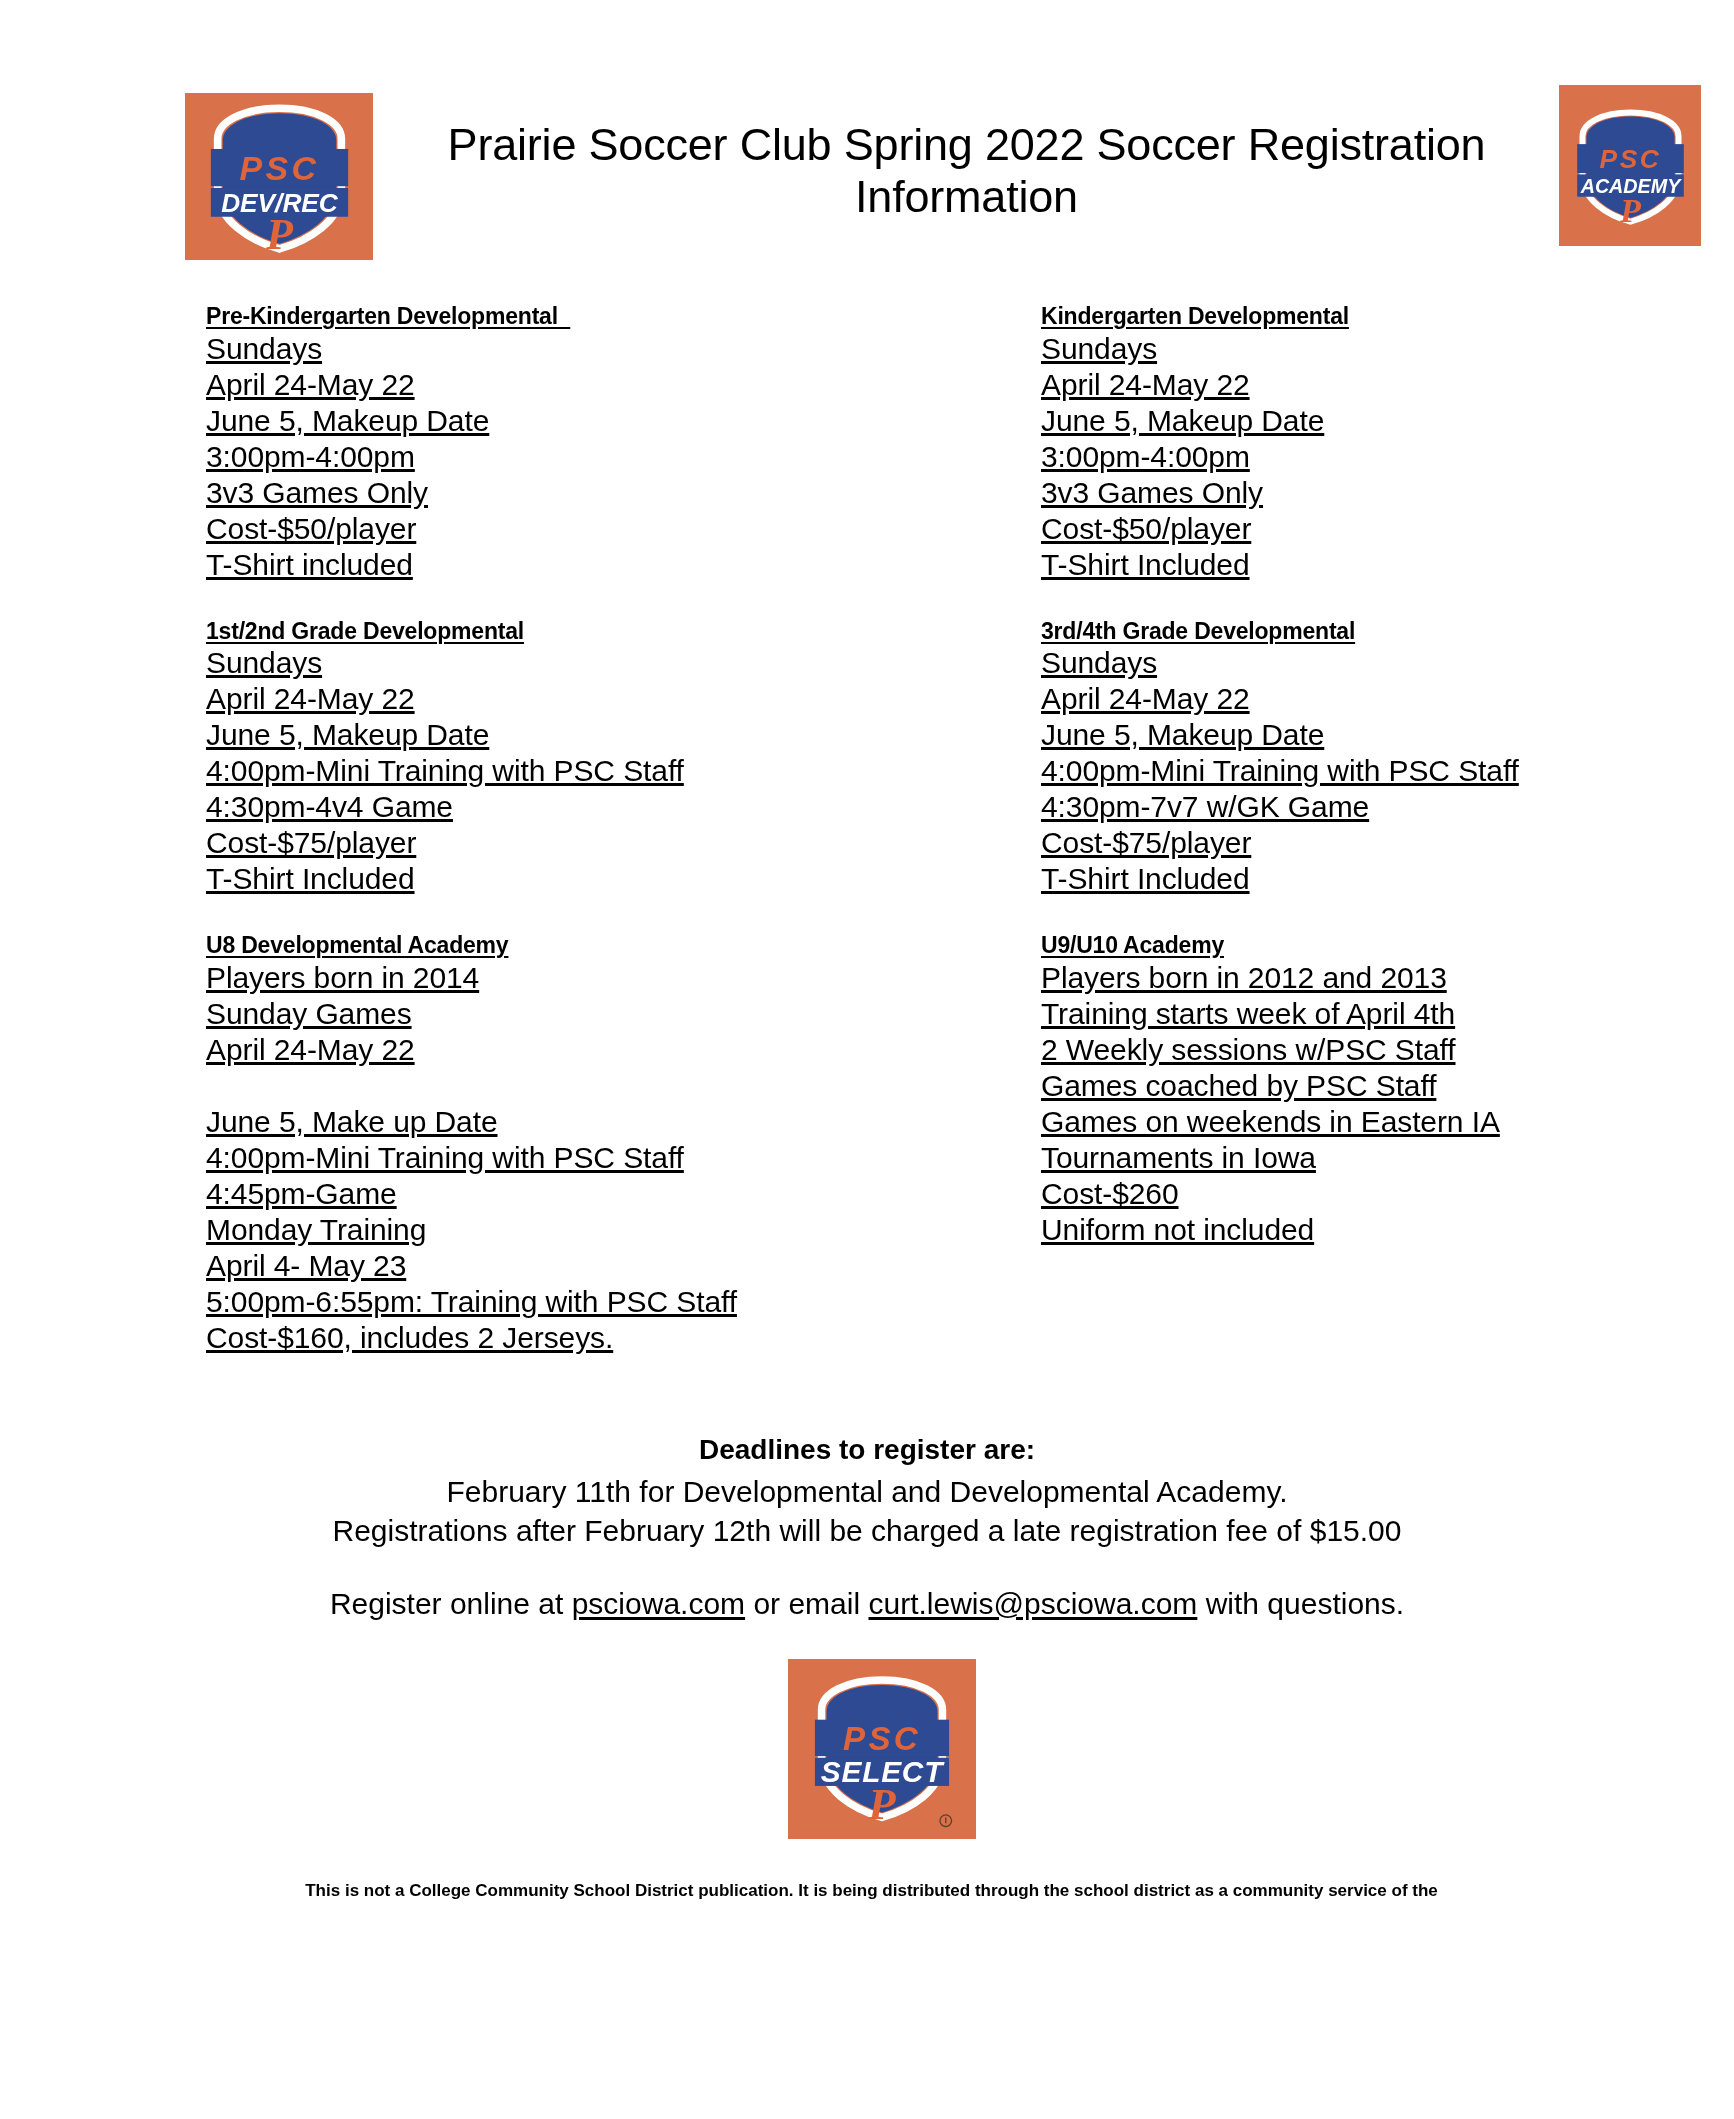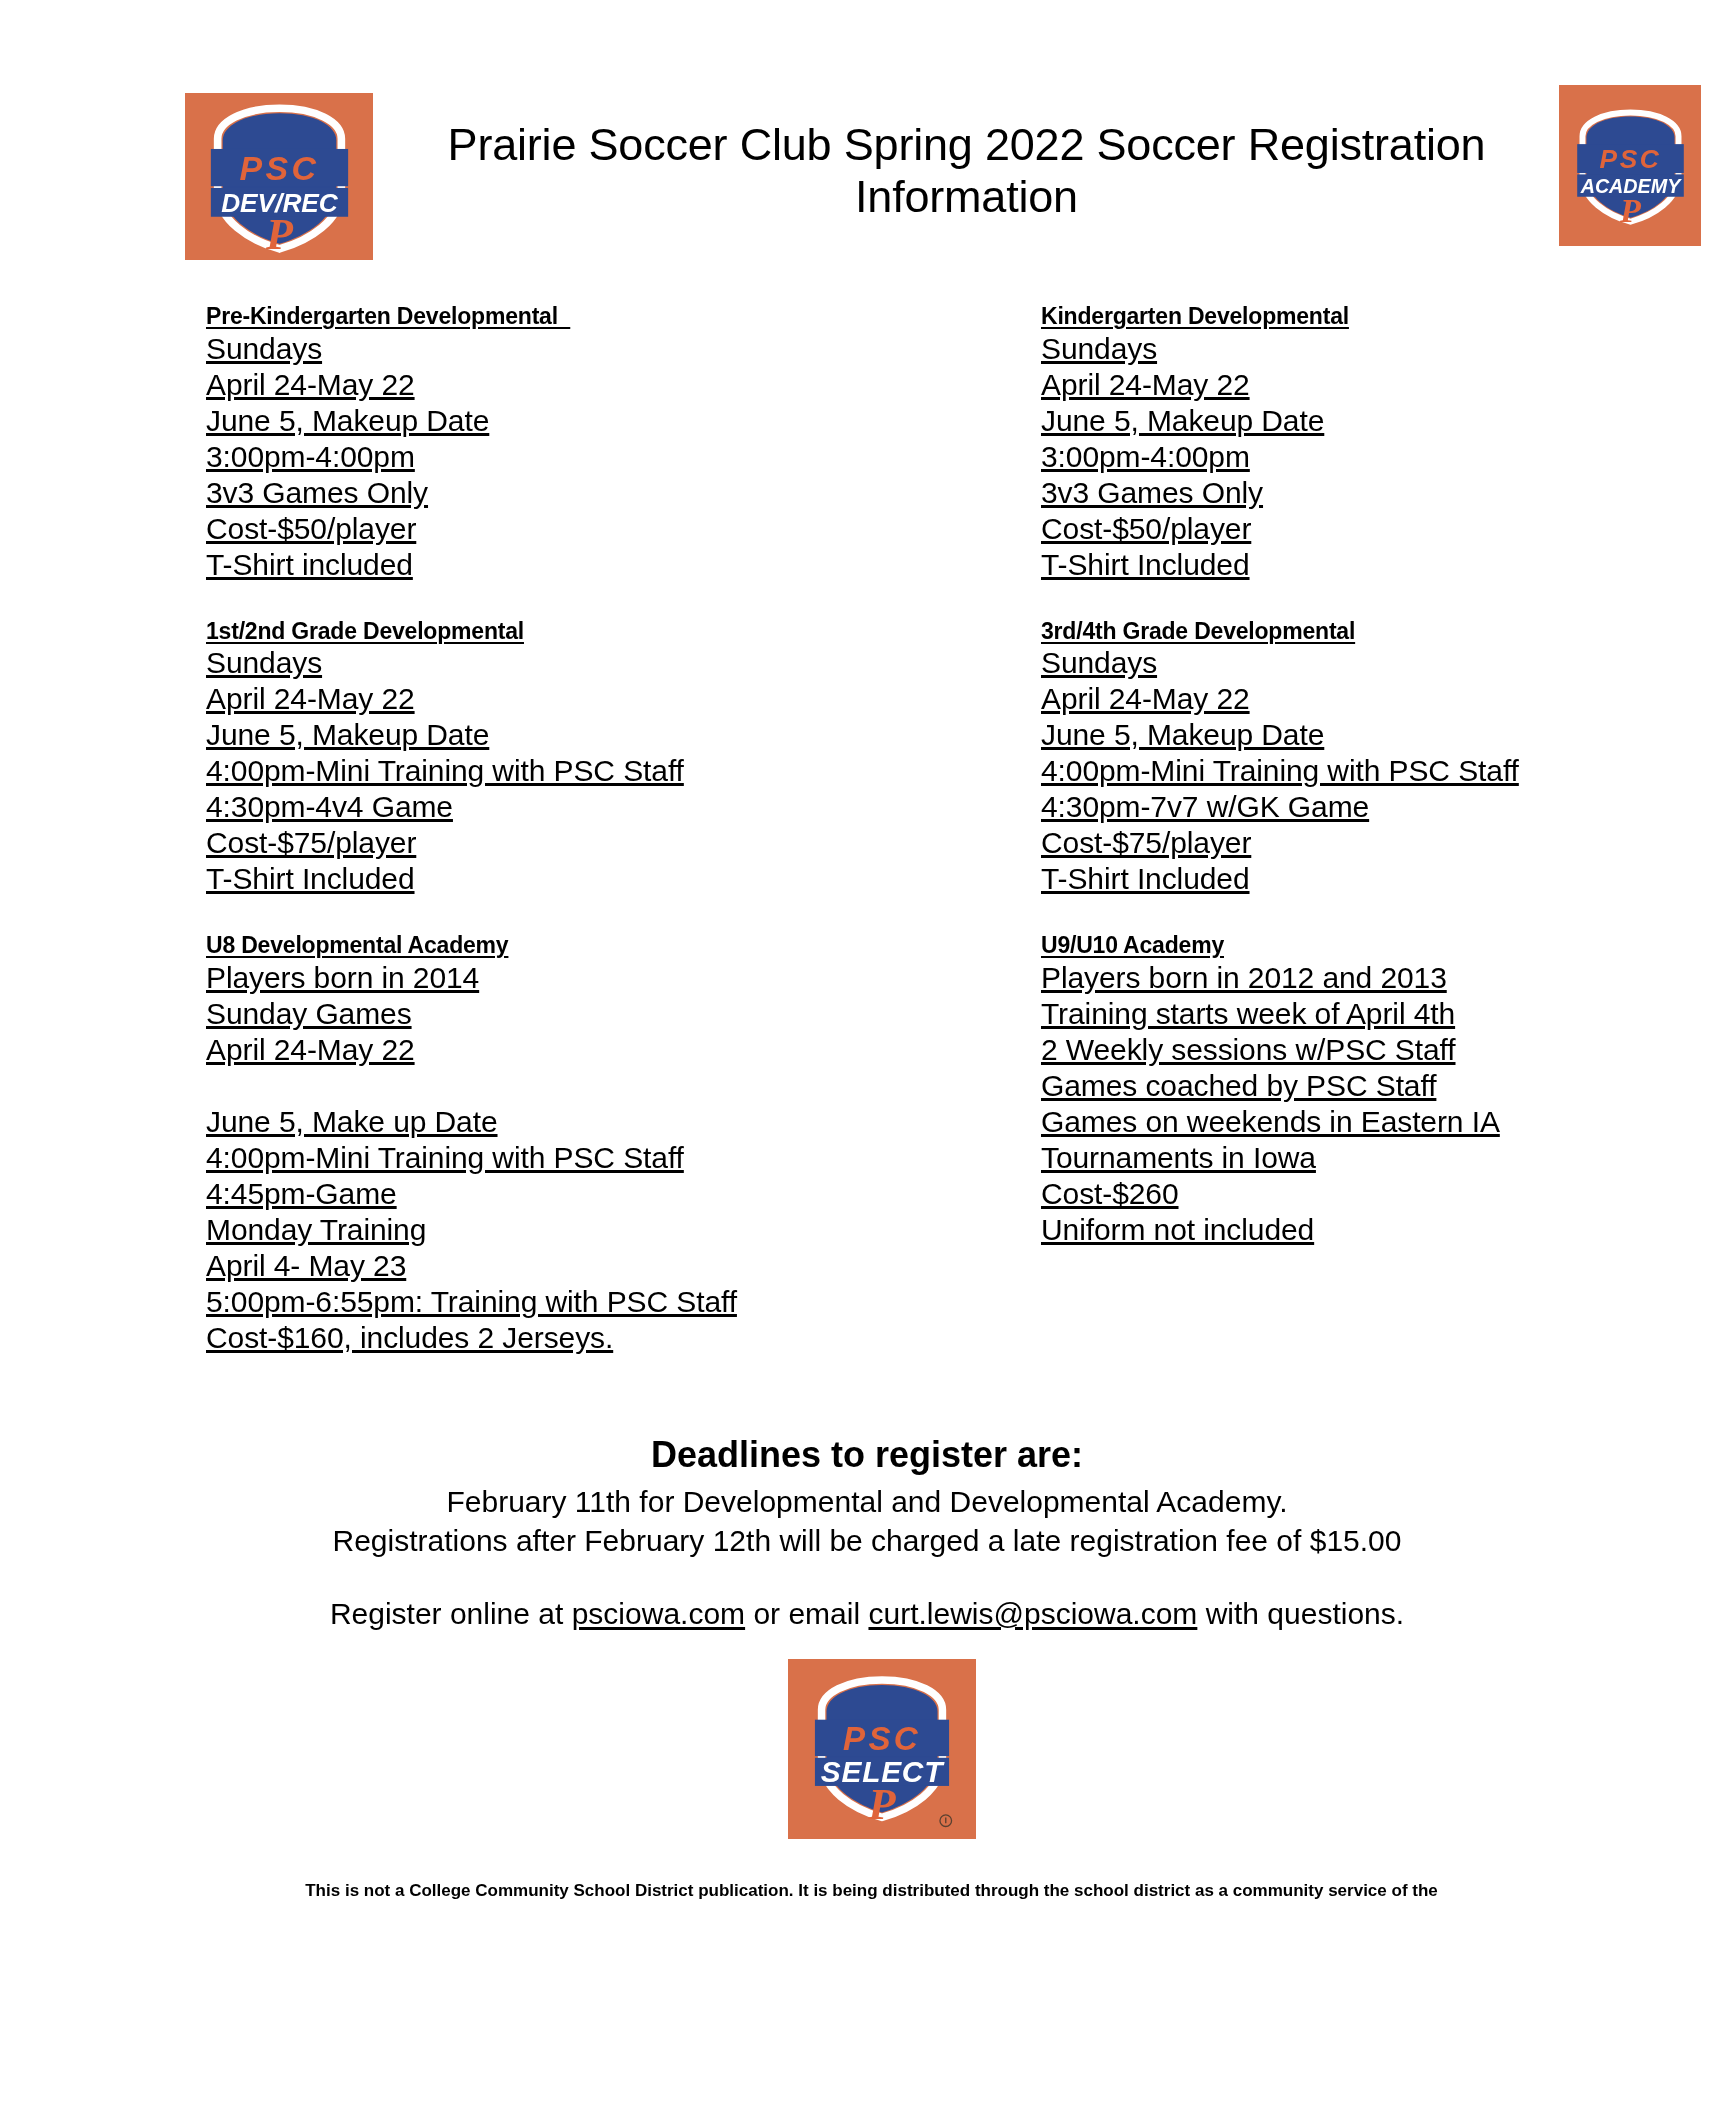--- a/index.html
+++ b/index.html
@@ -97,21 +97,21 @@
 
   
   .deadlines {
     position: absolute;
     left: 0;
     top: 1432px;
     width: 1734px;
     text-align: center;
   }
   .deadlines-title {
-    font-size: 36px;
+    font-size: 28px;
     font-weight: bold;
     line-height: 1.3;
     margin-bottom: 3.4px;
   }
   .deadlines-line {
     font-size: 30px;
     line-height: 1.30;
   }
   .deadlines-spacer { height: 34px; }
   .deadlines-register { font-size: 30px; line-height: 1.30; }

